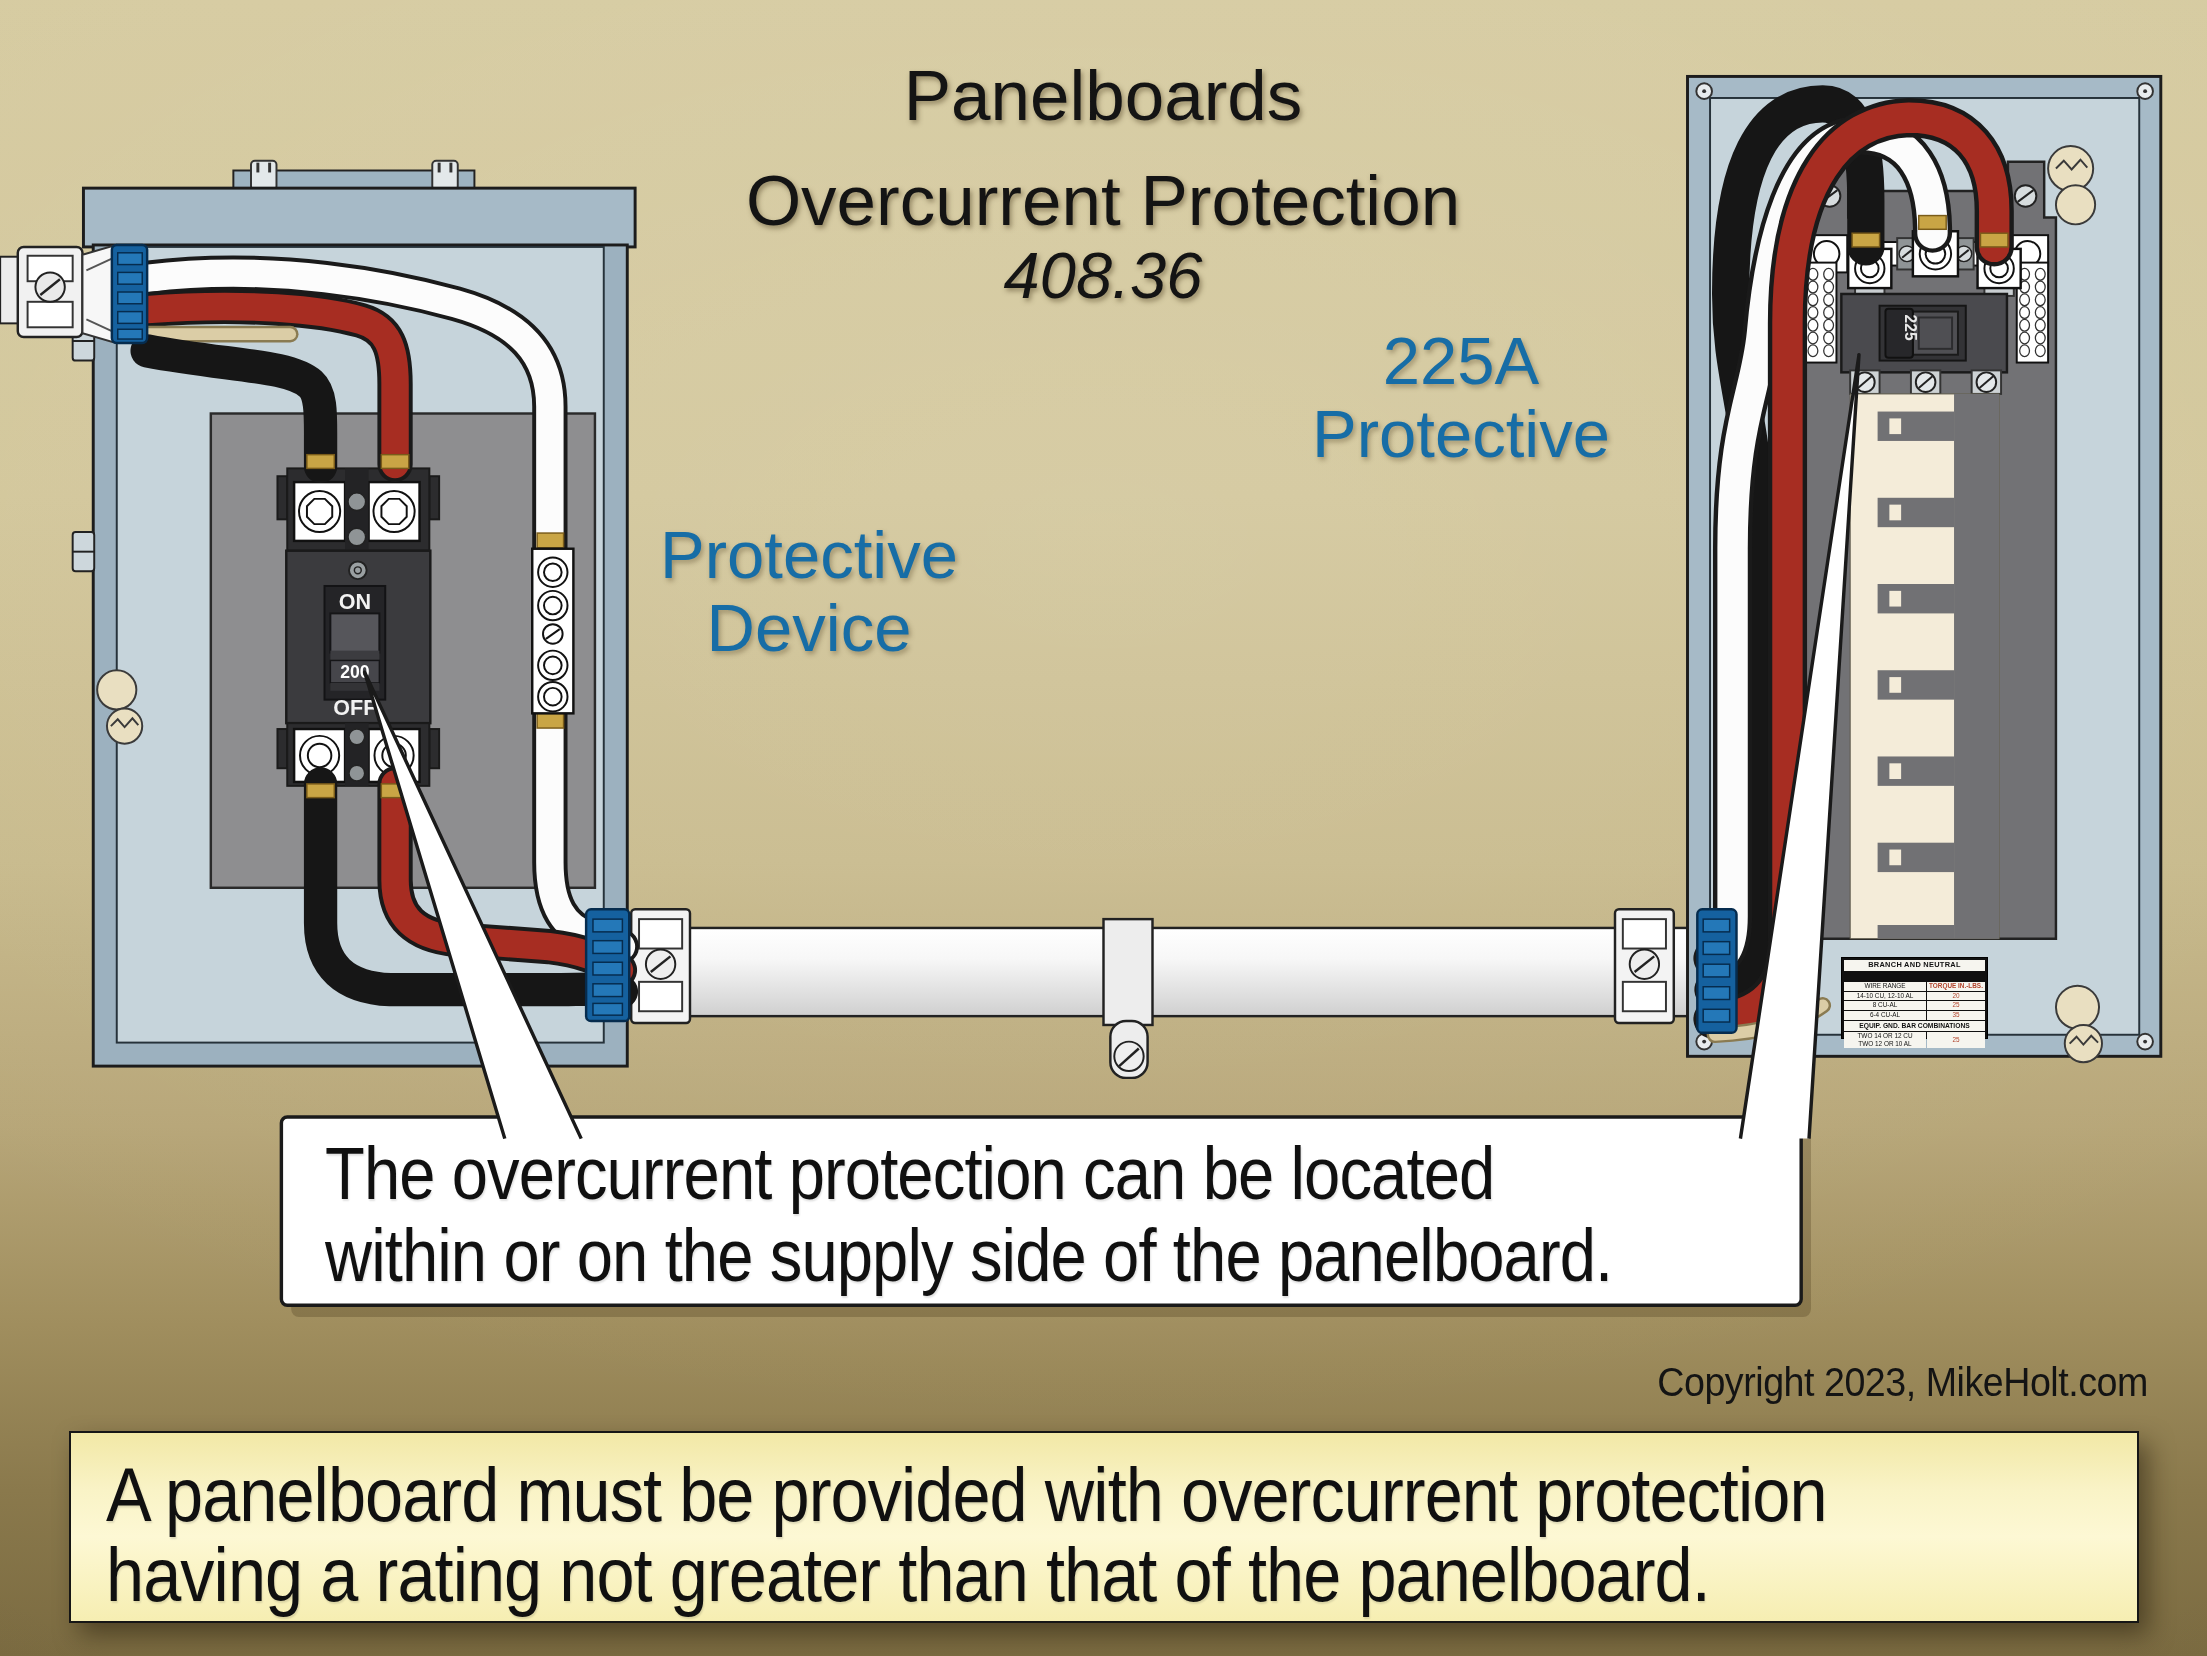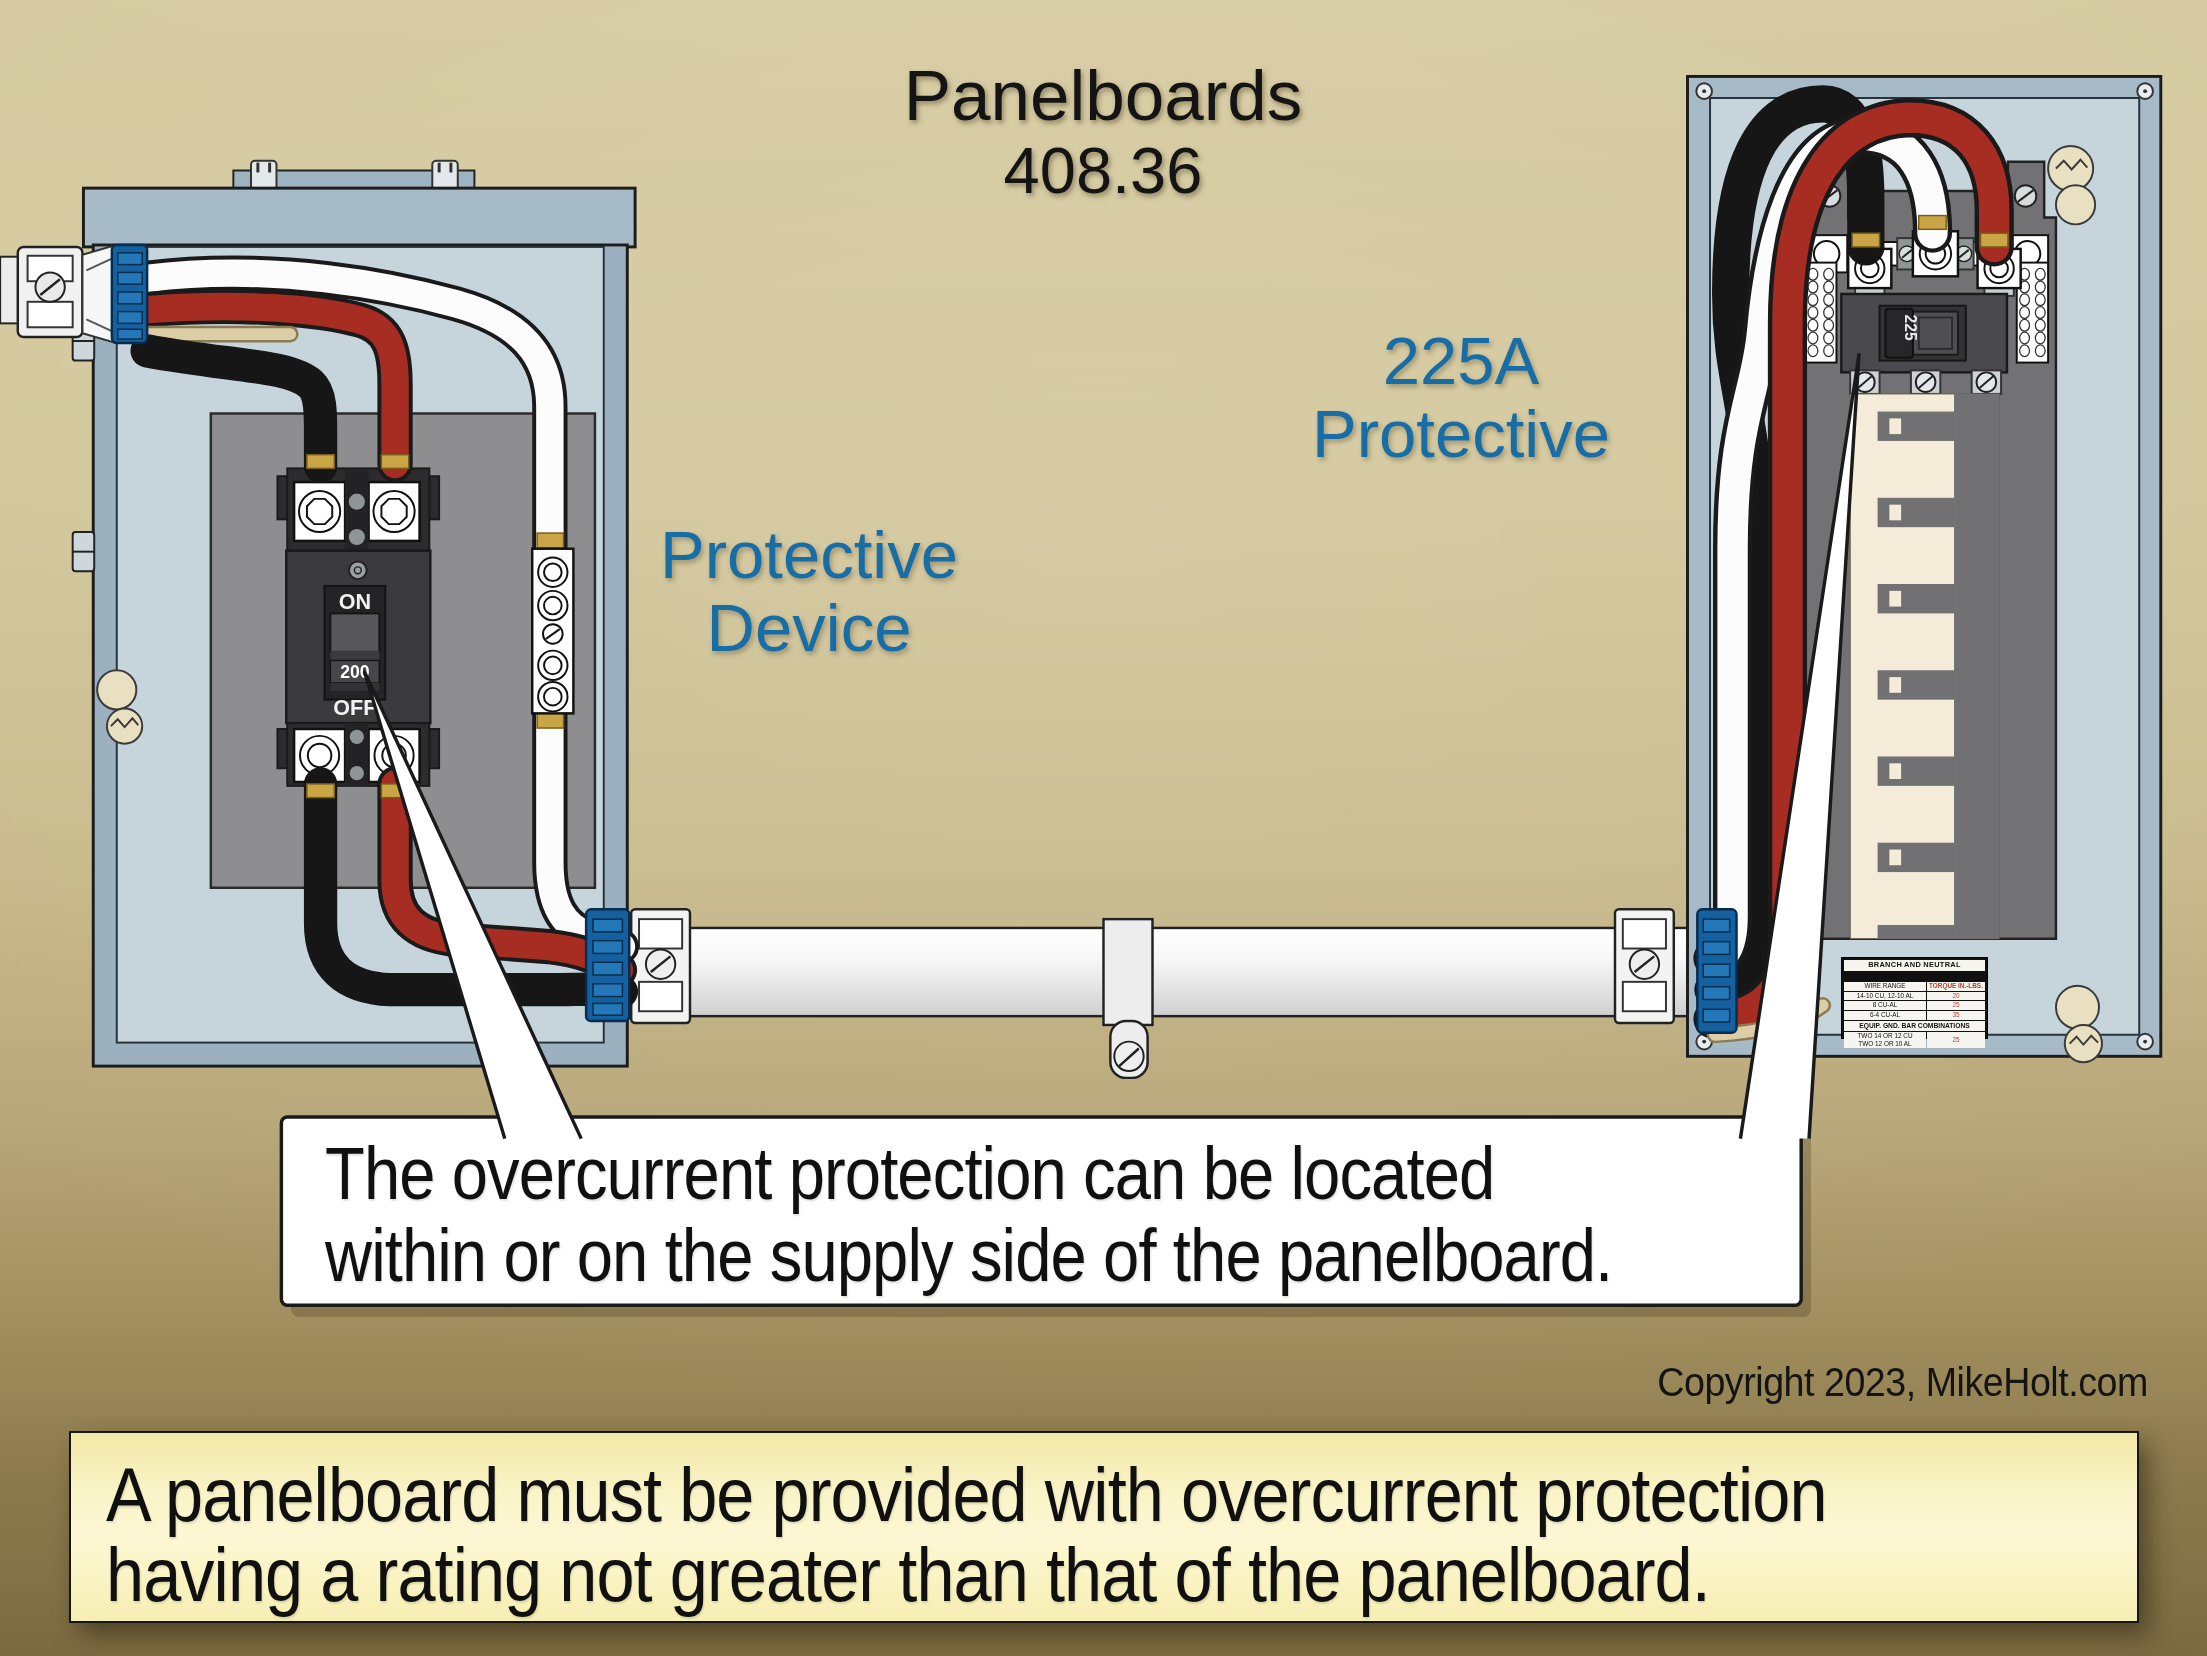--- a/index.html
+++ b/index.html
@@ -9,21 +9,21 @@
     background:
       radial-gradient(130% 95% at 50% 32%, rgba(255,255,255,.10), rgba(0,0,0,0) 58%),
       radial-gradient(140% 120% at 50% 45%, rgba(0,0,0,0) 55%, rgba(55,42,18,.22) 100%),
       linear-gradient(180deg,#d6cba1 0%,#d2c69a 30%,#c8ba8c 52%,#b7a678 68%,#a08e5e 80%,#8a794c 90%,#7b6b41 100%);
   }
   .abs{position:absolute;}
   svg text{font-family:"Liberation Sans",sans-serif;}
   .title-block{left:1103px;top:29px;transform:translateX(-50%);text-align:center;color:#141414;
     text-shadow:2px 2.9px 4.9px rgba(80,65,35,.5);white-space:nowrap;}
   .title-l12{font-size:71px;line-height:77px;margin-top:28px;}
-  .title-l3{font-size:65px;line-height:74px;}
+  .title-l3{font-size:65px;line-height:74px;font-style:italic;}
   .blue-label{color:#176da6;text-align:center;white-space:nowrap;font-size:67px;line-height:73px;
     text-shadow:2px 2.9px 4.9px rgba(80,65,35,.4);transform:translateX(-50%);}
   .callout-text{left:325px;top:1133px;font-size:74px;line-height:82px;color:#101010;
     letter-spacing:-1px;transform:scaleX(.88);transform-origin:left top;white-space:nowrap;
     text-shadow:1px 2px 2px rgba(0,0,0,.12);}
   .copyright{right:59px;top:1360px;font-size:40px;color:#141414;letter-spacing:-0.5px;
     transform:scaleX(.94);transform-origin:right top;white-space:nowrap;}
   .bottom-note{left:69px;top:1431px;width:2070px;height:192px;box-sizing:border-box;
     border:2.9px solid #161616;
     background:linear-gradient(180deg,#f2e8a6 0%,#f9f3c6 30%,#fdf8d4 55%,#f6eeb2 100%);
@@ -431,20 +431,21 @@
     <path d="M515 1162 L372 686 L593 1162" fill="none" stroke="#1a1a1a" stroke-width="3.5" stroke-linejoin="round"></path>
   </g>
   <g>
     <polygon points="1897,362 1776,1162 1846,1162" fill="#ffffff"></polygon>
     <path d="M1776 1162 L1897 362 L1846 1162" fill="none" stroke="#1a1a1a" stroke-width="3.5" stroke-linejoin="round"></path>
   </g>
 </svg>
 
 <div class="abs title-block">
   <div class="title-l12">Panelboards</div>
+  <div class="title-l12">Overcurrent Protection</div>
   <div class="title-l3">408.36</div>
 </div>
 
 <div class="abs blue-label" style="left:809px;top:518px;">
   <div>Protective</div>
   <div>Device</div>
 </div>
 
 <div class="abs blue-label" style="left:1461px;top:312px;margin-top:12px;">
   <div>225A</div>

